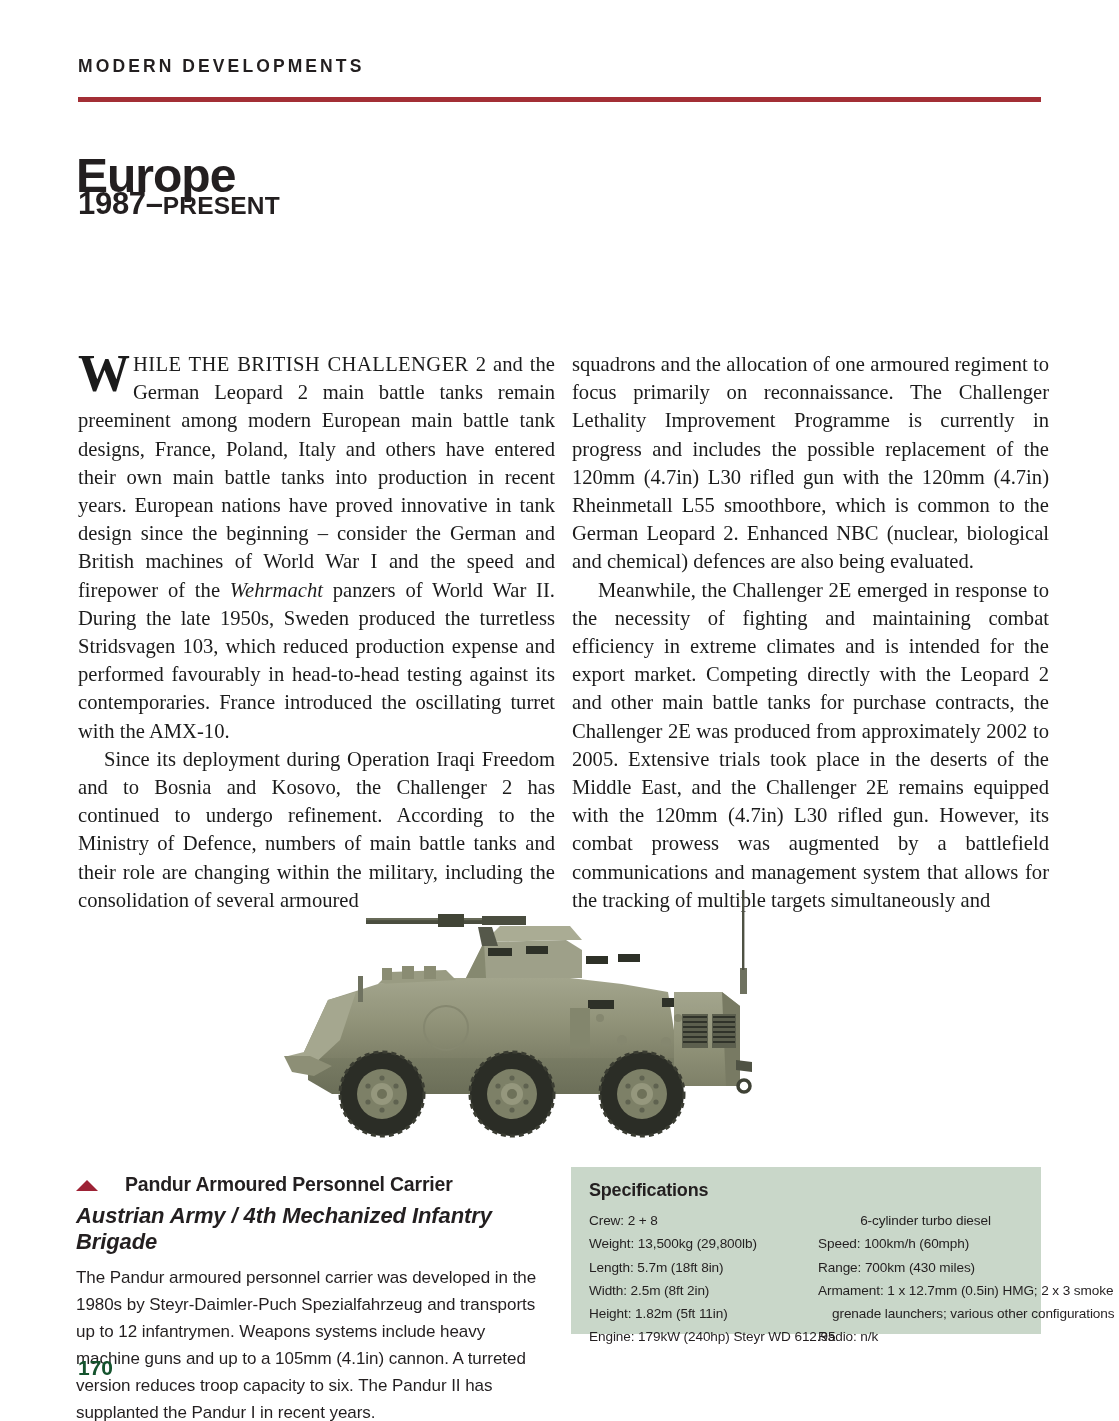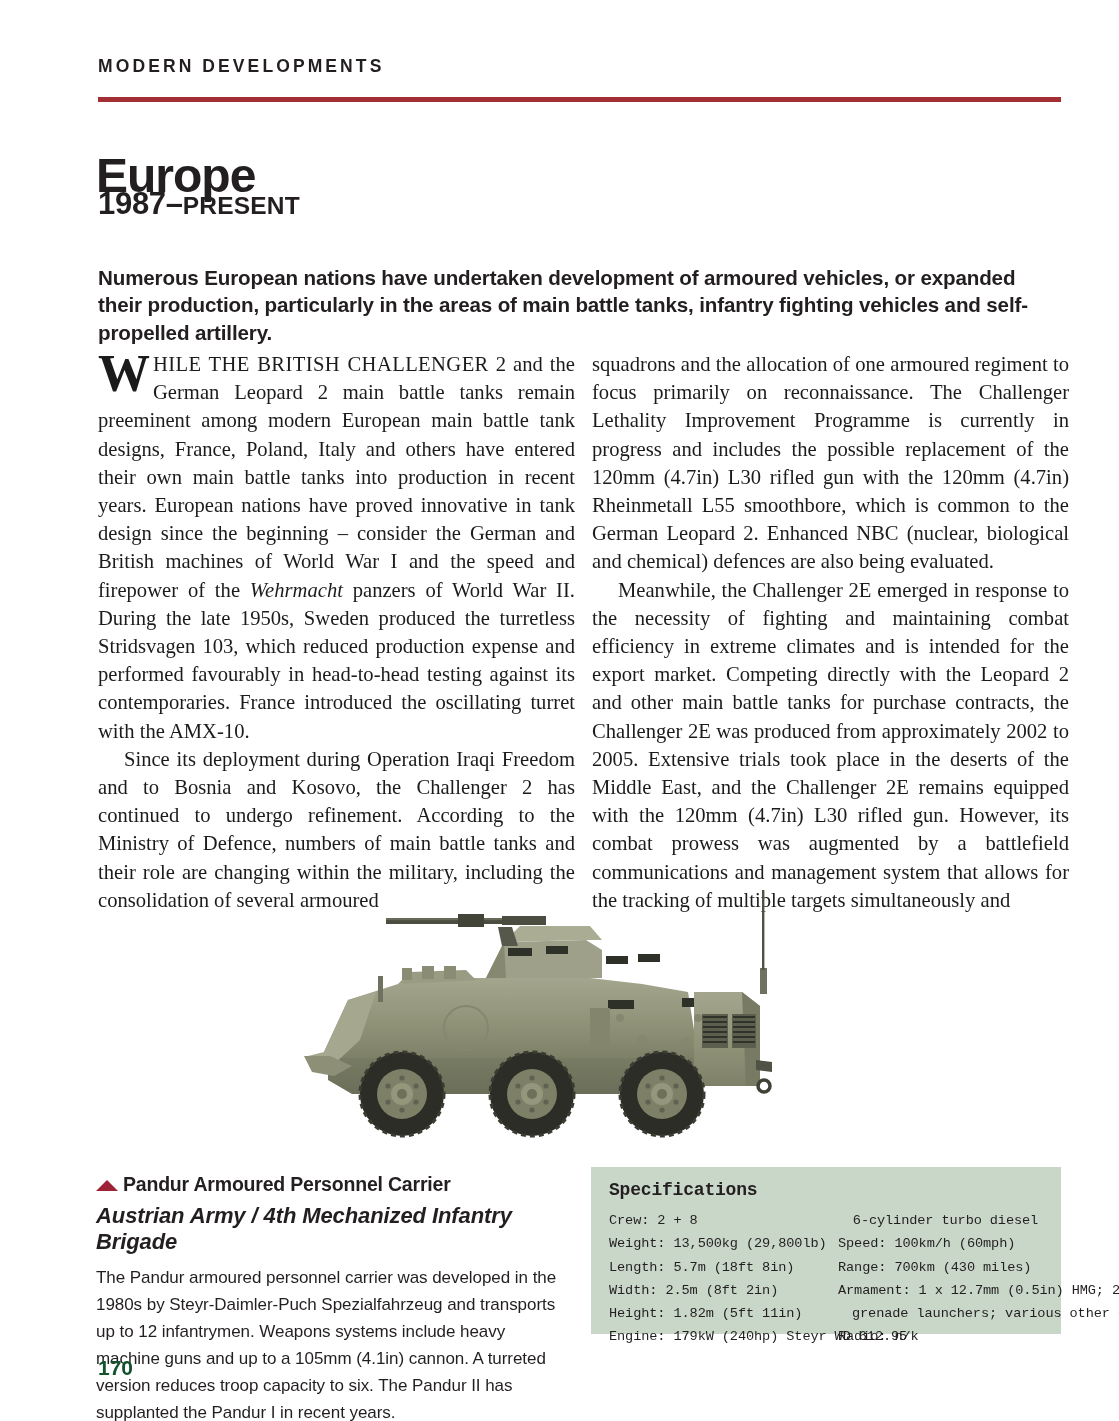--- a/index.html
+++ b/index.html
@@ -12,21 +12,20 @@
     height: 1421px;
     position: relative;
     font-family: "Liberation Serif", serif;
     color: #1a1a1a;
     overflow: hidden;
   }
   .page {
     position: absolute;
     inset: 0;
     background: #ffffff;
-    margin-left: 20px;
   }
 
   
   .running-head {
     position: absolute;
     left: 78px;
     top: 56px;
     font-family: "Liberation Sans", sans-serif;
     font-weight: bold;
     font-size: 17.5px;
@@ -132,21 +131,21 @@
     position: absolute;
     left: 76px;
     top: 1173px;
     width: 470px;
     font-family: "Liberation Sans", sans-serif;
     color: #231f20;
   }
   .cap-head {
     display: flex;
     align-items: center;
-    gap: 5px;
+    gap: 27px;
     font-weight: bold;
     font-size: 19.5px;
     letter-spacing: -0.2px;
   }
   .tri {
     width: 0; height: 0;
     border-left: 11px solid transparent;
     border-right: 11px solid transparent;
     border-bottom: 11px solid #9d2235;
     flex: 0 0 auto;
@@ -167,21 +166,21 @@
   }
 
   
   .specbox {
     position: absolute;
     left: 571px;
     top: 1167px;
     width: 470px;
     height: 167px;
     background: #c9d7c9;
-    font-family: Liberation Mono, monospace;
+    font-family: Liberation Sans, sans-serif;
     color: #231f20;
   }
   .spec-title {
     position: absolute;
     left: 18px;
     top: 13px;
     font-weight: bold;
     font-size: 18px;
     letter-spacing: -0.2px;
   }
@@ -217,21 +216,20 @@
   <div class="running-head">MODERN DEVELOPMENTS</div>
 
   <div class="rule"></div>
 
   <h1 class="title">Europe</h1>
 
   <div class="subtitle">
     <span class="yr">1987</span><span class="dash">–</span><span class="pres">PRESENT</span>
   </div>
 
-  <p class="standfirst">Numerous European nations have undertaken development of armoured vehicles, or expanded their production, particularly in the areas of main battle tanks, infantry fighting vehicles and self-propelled artillery.</p>
 
   <div class="col col-left">
     <p><span class="dropcap">W</span><span class="smallcaps">HILE THE BRITISH CHALLENGER</span><span> 2 and the German Leopard 2 main battle tanks remain preeminent among modern European main battle tank designs, France, Poland, Italy and others have entered their own main battle tanks into production in recent years. European nations have proved innovative in tank design since the beginning – consider the German and British machines of World War I and the speed and firepower of the </span><em>Wehrmacht</em><span> panzers of World War II. During the late 1950s, Sweden produced the turretless Stridsvagen 103, which reduced production expense and performed favourably in head-to-head testing against its contemporaries. France introduced the oscillating turret with the AMX-10.</span></p>
     <p>Since its deployment during Operation Iraqi Freedom and to Bosnia and Kosovo, the Challenger 2 has continued to undergo refinement. According to the Ministry of Defence, numbers of main battle tanks and their role are changing within the military, including the consolidation of several armoured</p>
   </div>
 
   <div class="col col-right">
     <p>squadrons and the allocation of one armoured regiment to focus primarily on reconnaissance. The Challenger Lethality Improvement Programme is currently in progress and includes the possible replacement of the 120mm (4.7in) L30 rifled gun with the 120mm (4.7in) Rheinmetall L55 smoothbore, which is common to the German Leopard 2. Enhanced NBC (nuclear, biological and chemical) defences are also being evaluated.</p>
     <p>Meanwhile, the Challenger 2E emerged in response to the necessity of fighting and maintaining combat efficiency in extreme climates and is intended for the export market. Competing directly with the Leopard 2 and other main battle tanks for purchase contracts, the Challenger 2E was produced from approximately 2002 to 2005. Extensive trials took place in the deserts of the Middle East, and the Challenger 2E remains equipped with the 120mm (4.7in) L30 rifled gun. However, its combat prowess was augmented by a battlefield communications and management system that allows for the tracking of multiple targets simultaneously and</p>
   </div>

